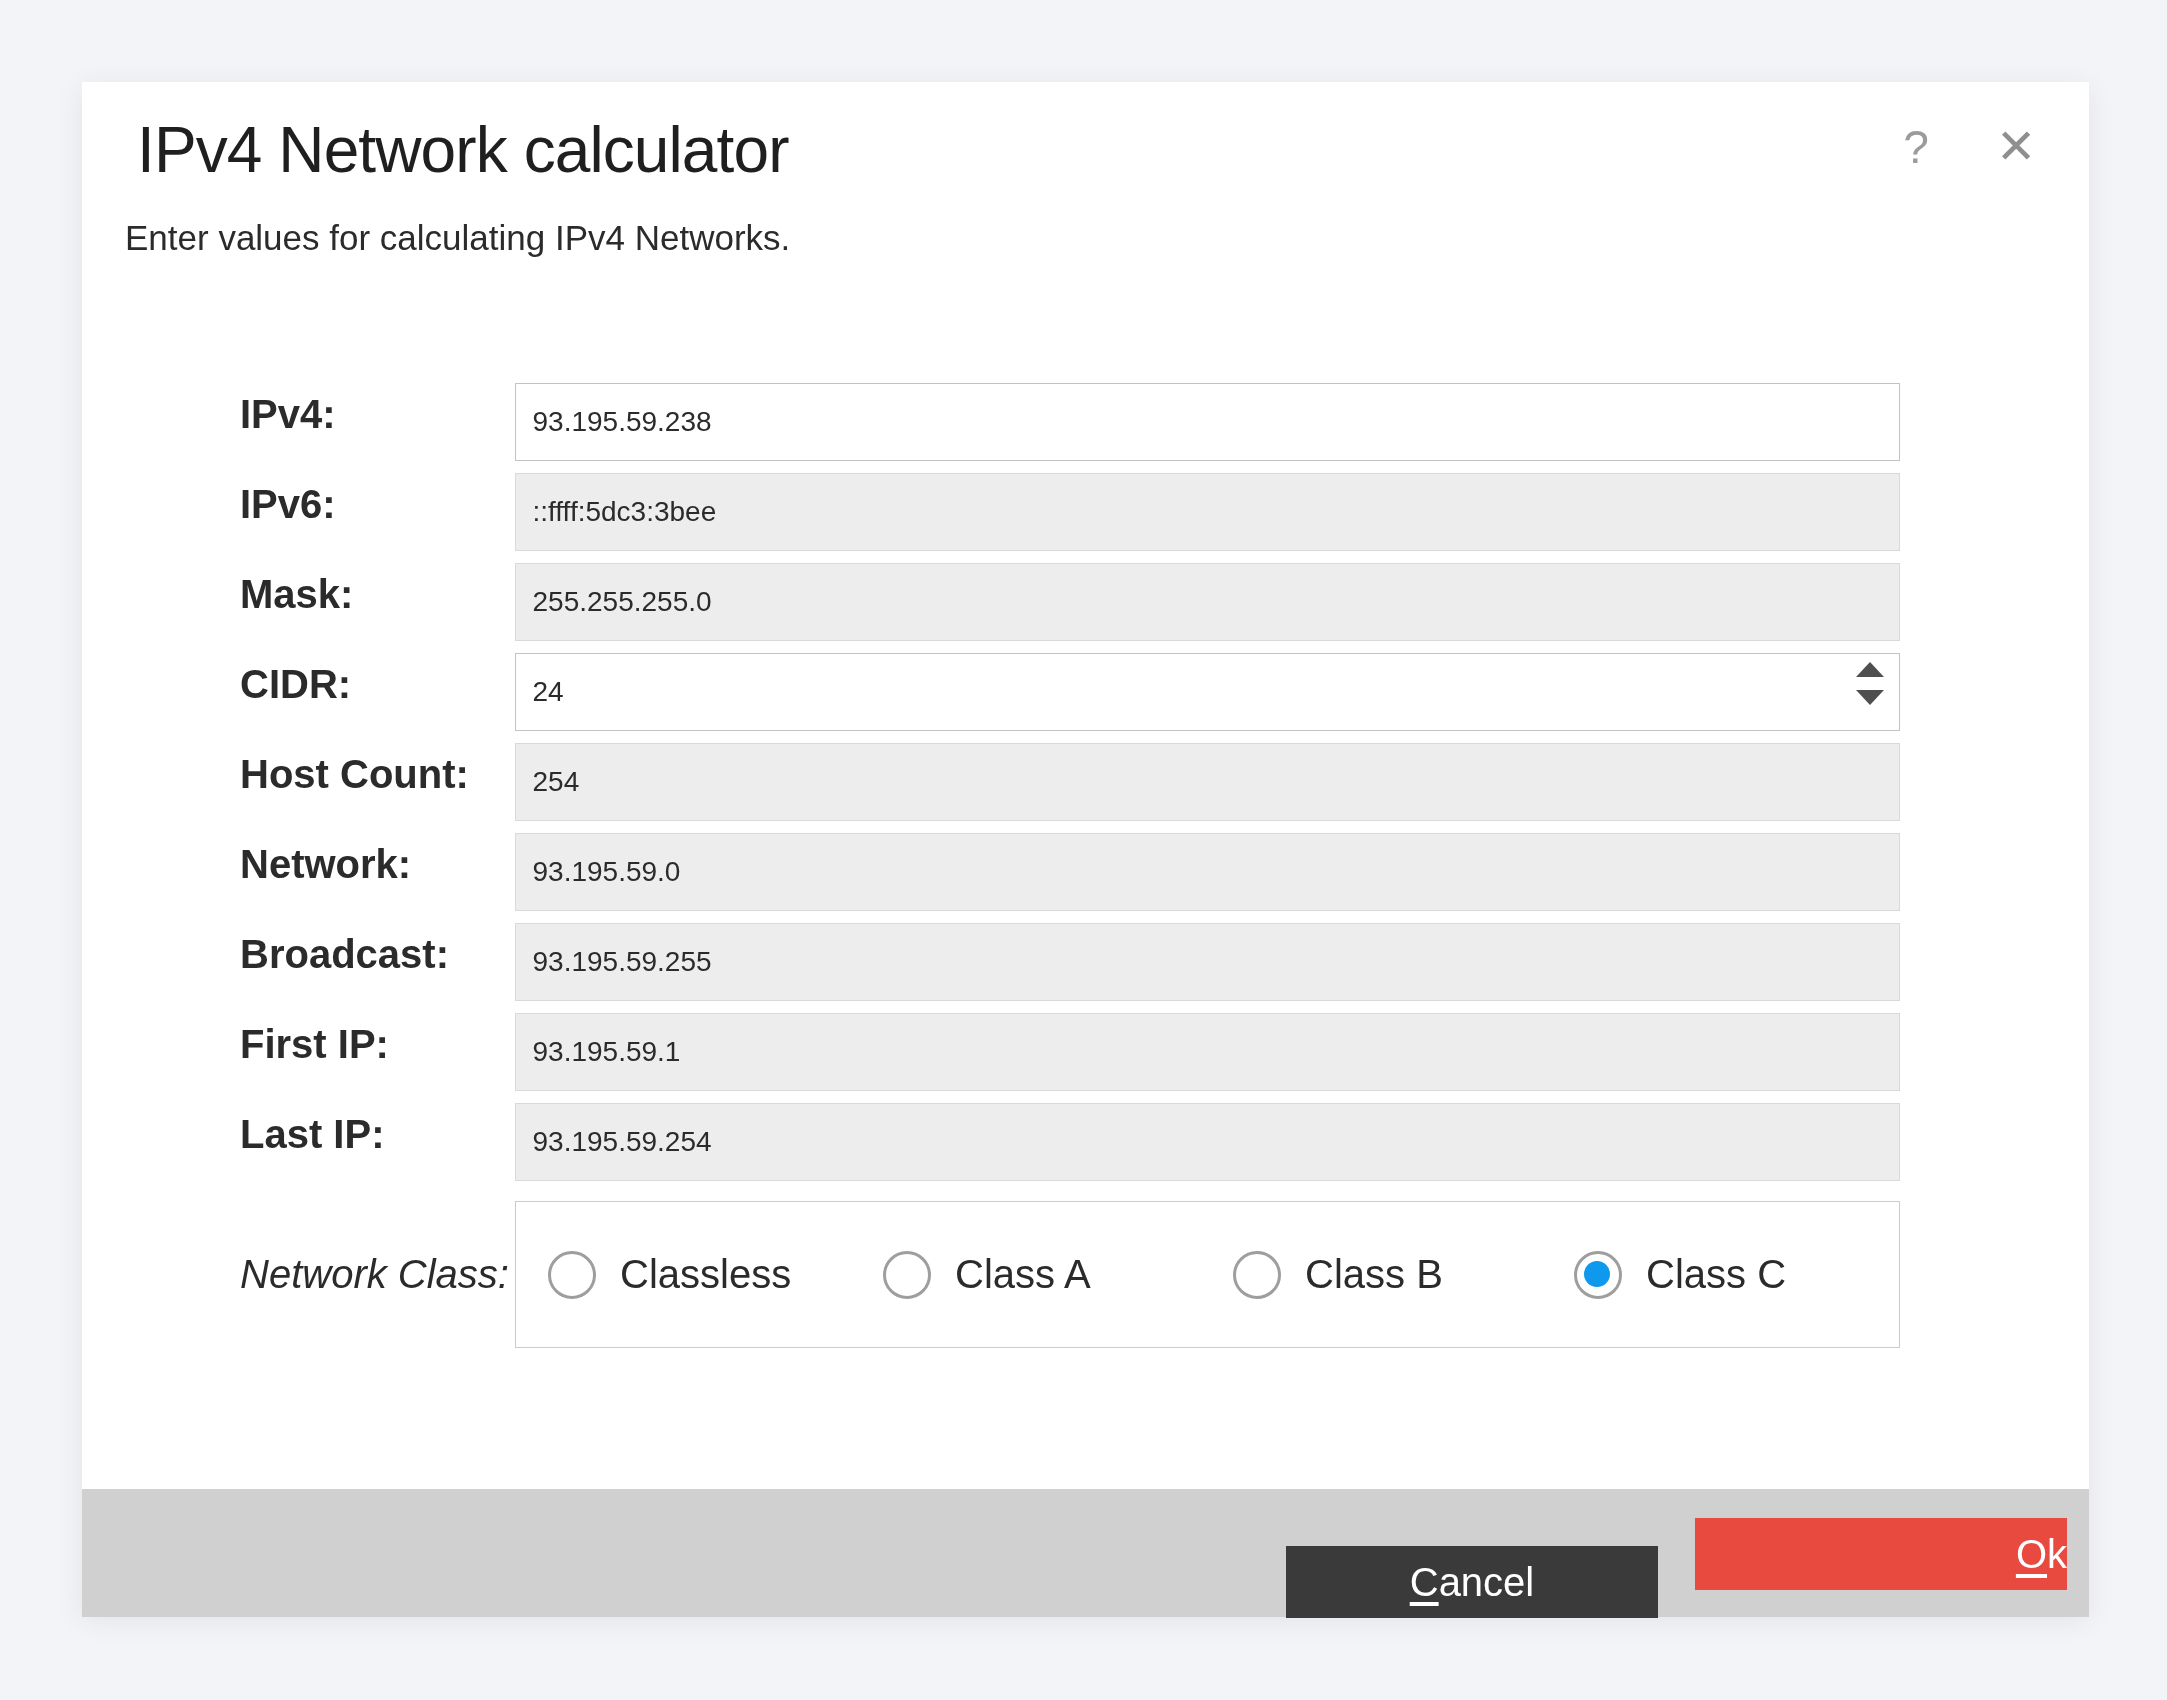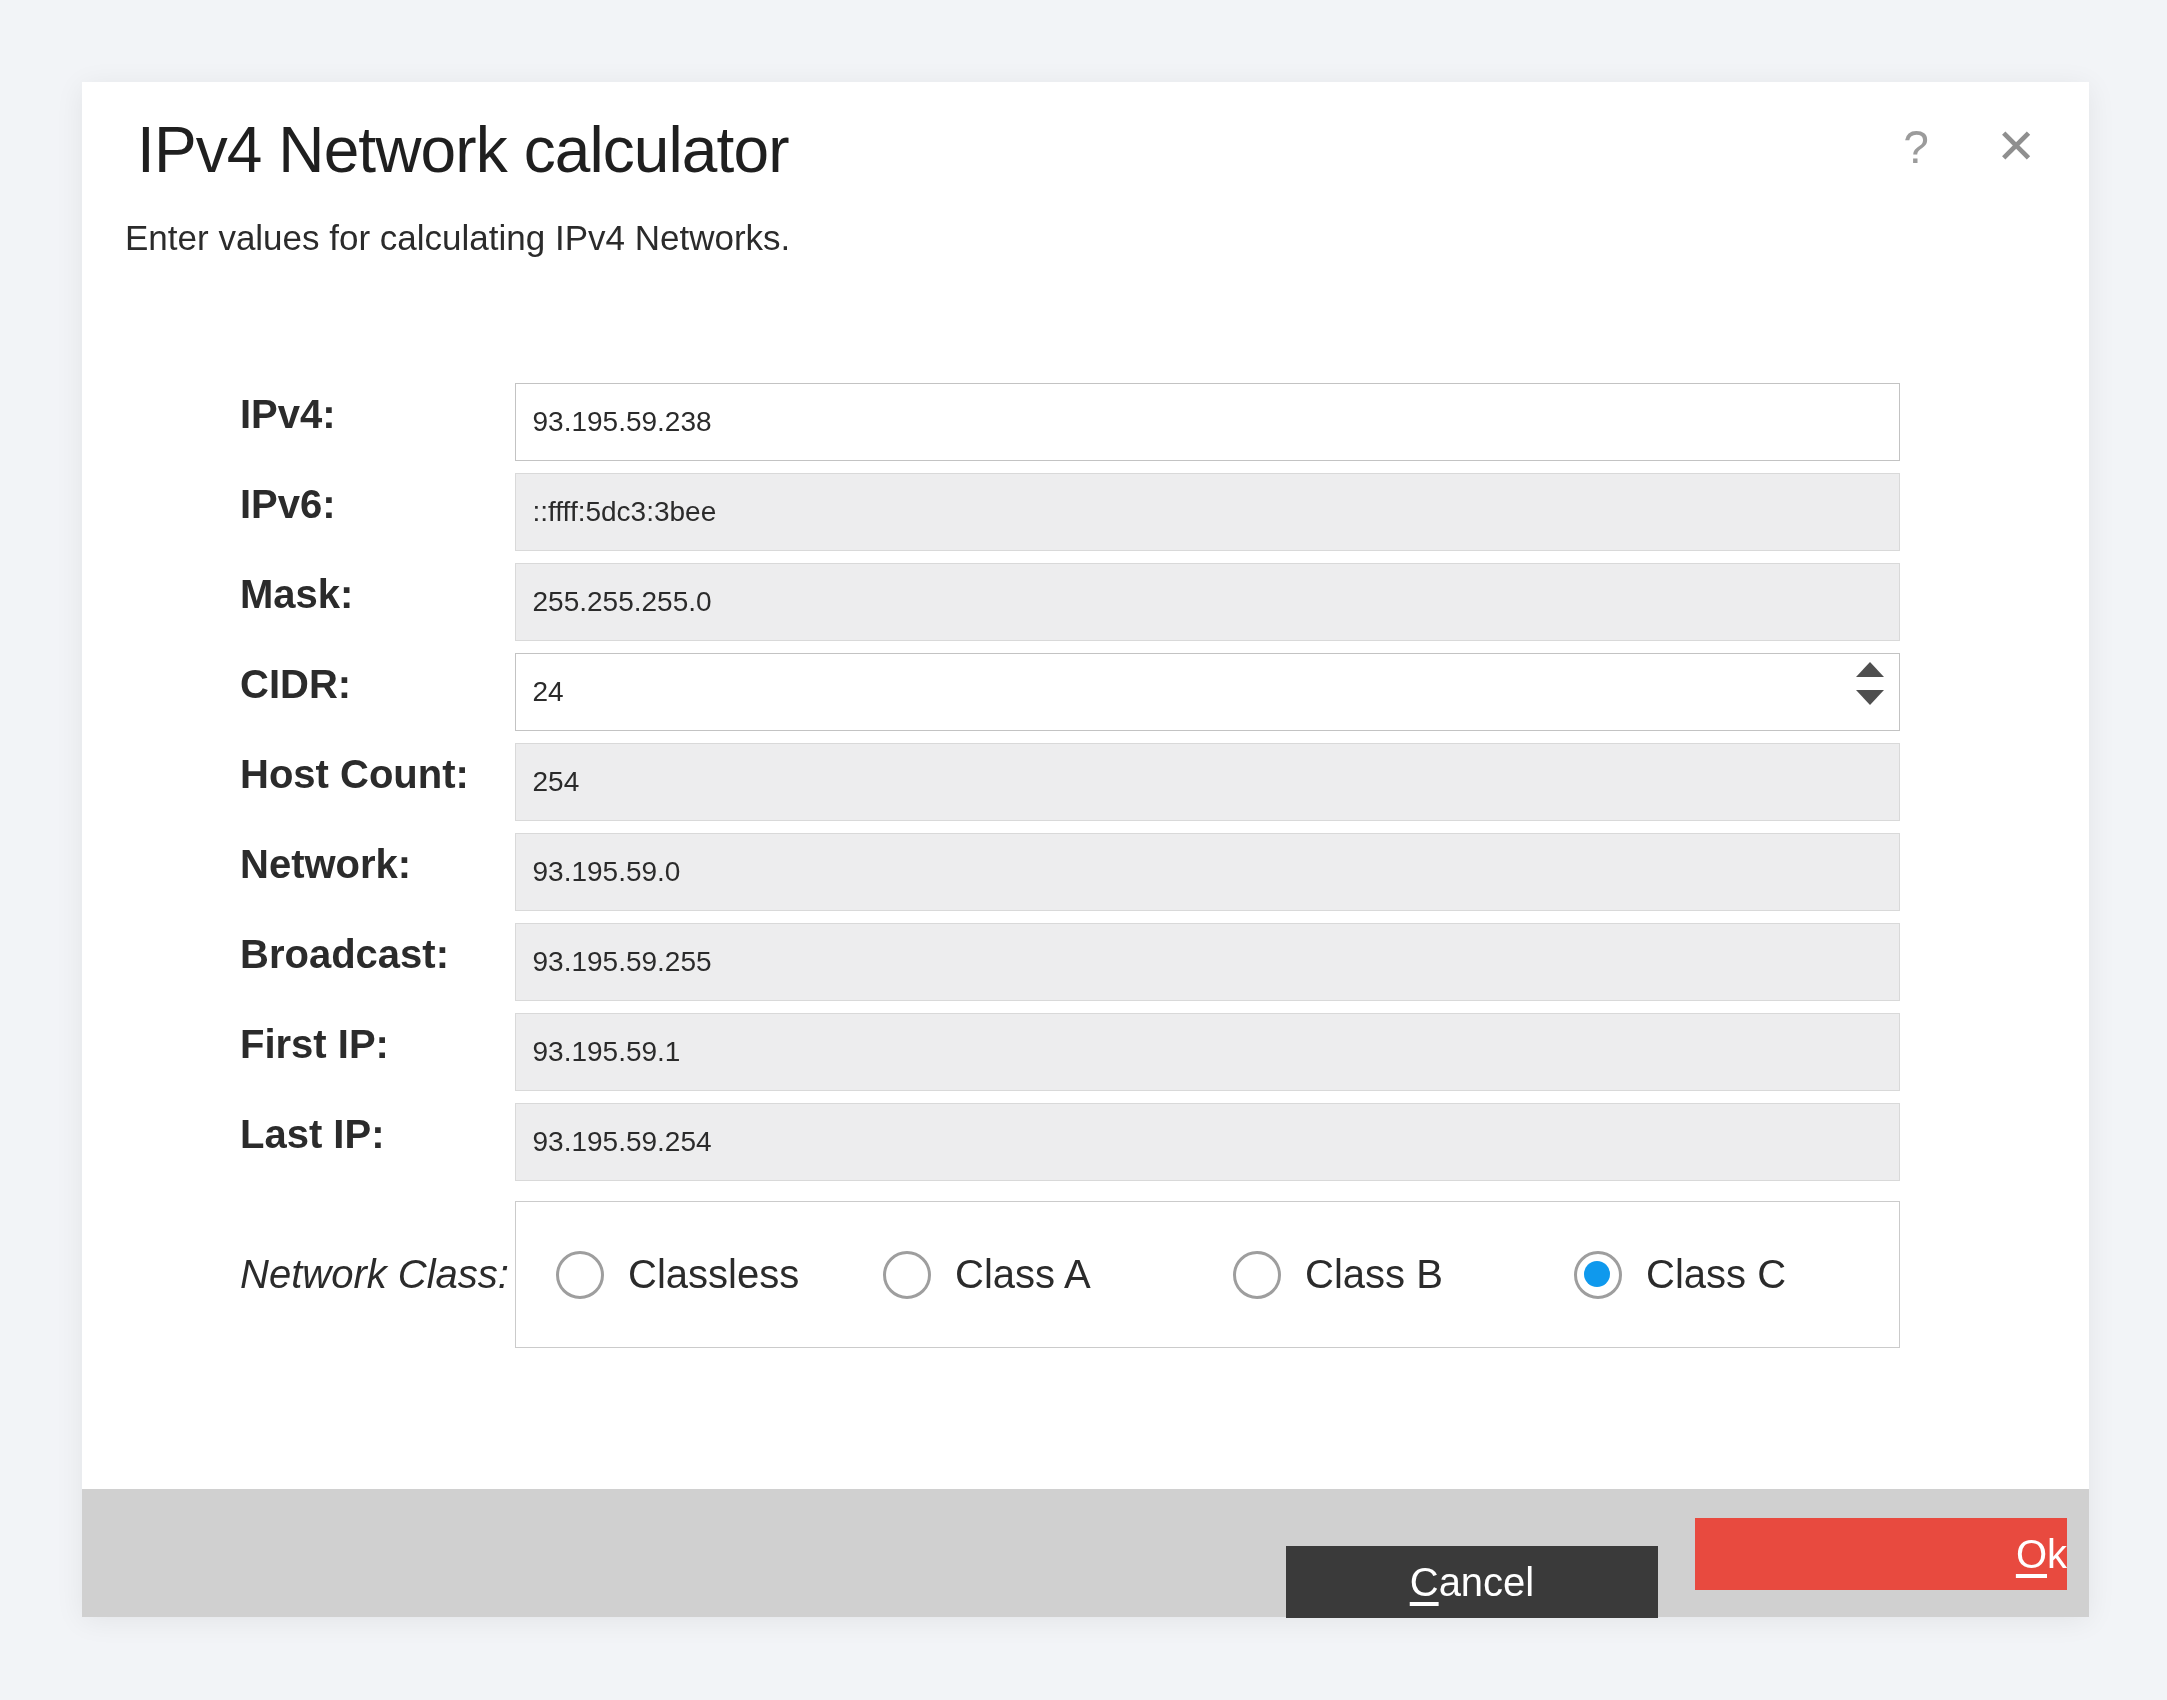--- a/index.html
+++ b/index.html
@@ -81,21 +81,21 @@
   }
   .radio-box {
     position:absolute; left:433px; top:1119px;
     width:1385px; height:147px;
     border:1.8px solid #cbcbcb; background:#ffffff;
   }
   .radio-item {
     position:absolute; top:0; height:100%;
     display:flex; align-items:center; gap:24px; cursor:pointer;
   }
-  .radio-item:nth-child(1){ left:40px; }
+  .radio-item:nth-child(1){ left:32px; }
   .radio-item:nth-child(2){ left:367px; }
   .radio-item:nth-child(3){ left:717px; }
   .radio-item:nth-child(4){ left:1058px; }
   .radio-circle {
     width:48px; height:48px; border-radius:50%;
     border:3.7px solid #9e9e9e; background:#ffffff;
     position:relative; flex:0 0 auto;
   }
   .radio-item.selected .radio-circle::after {
     content:""; position:absolute; left:7.3px; top:7.3px;

